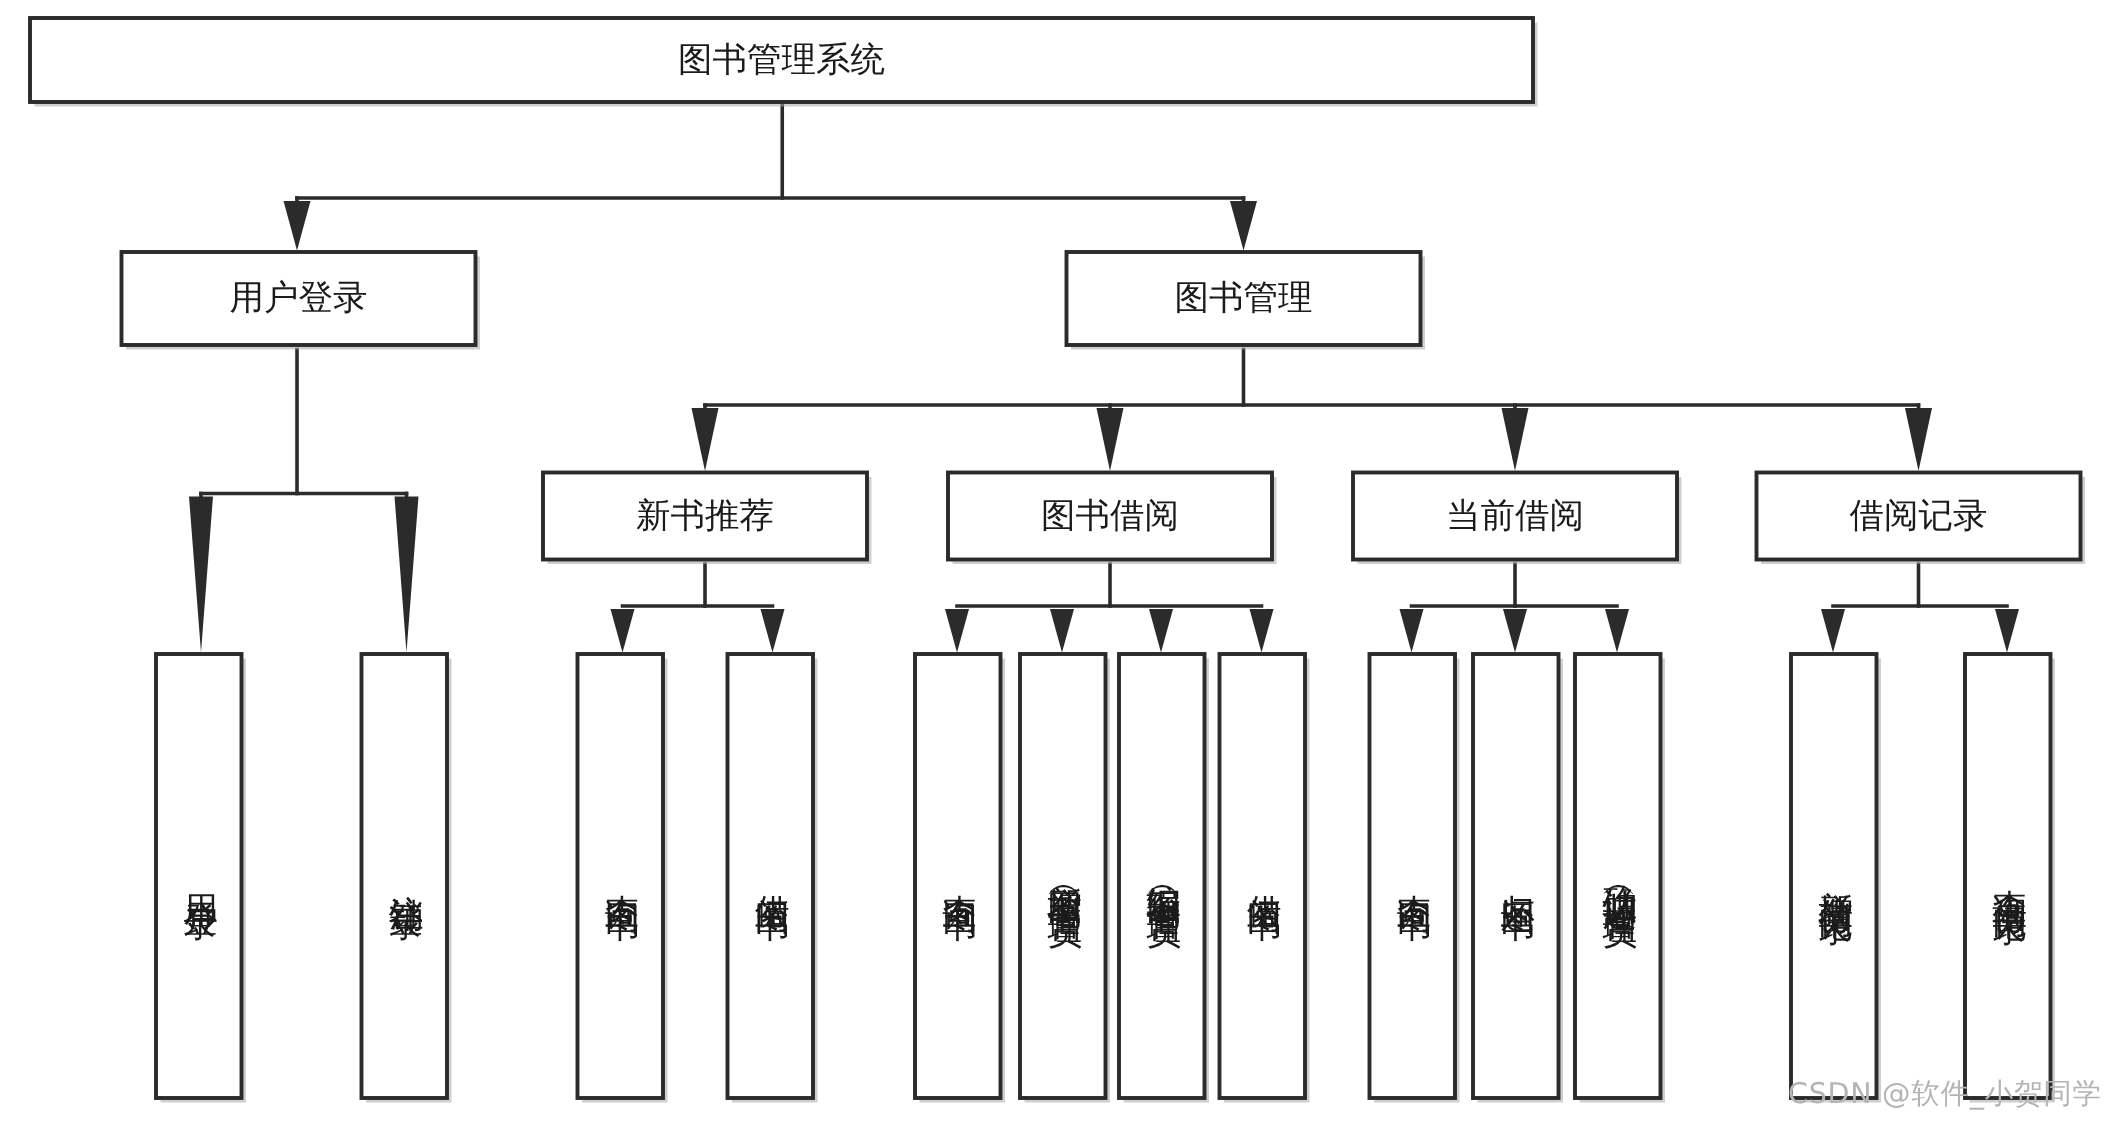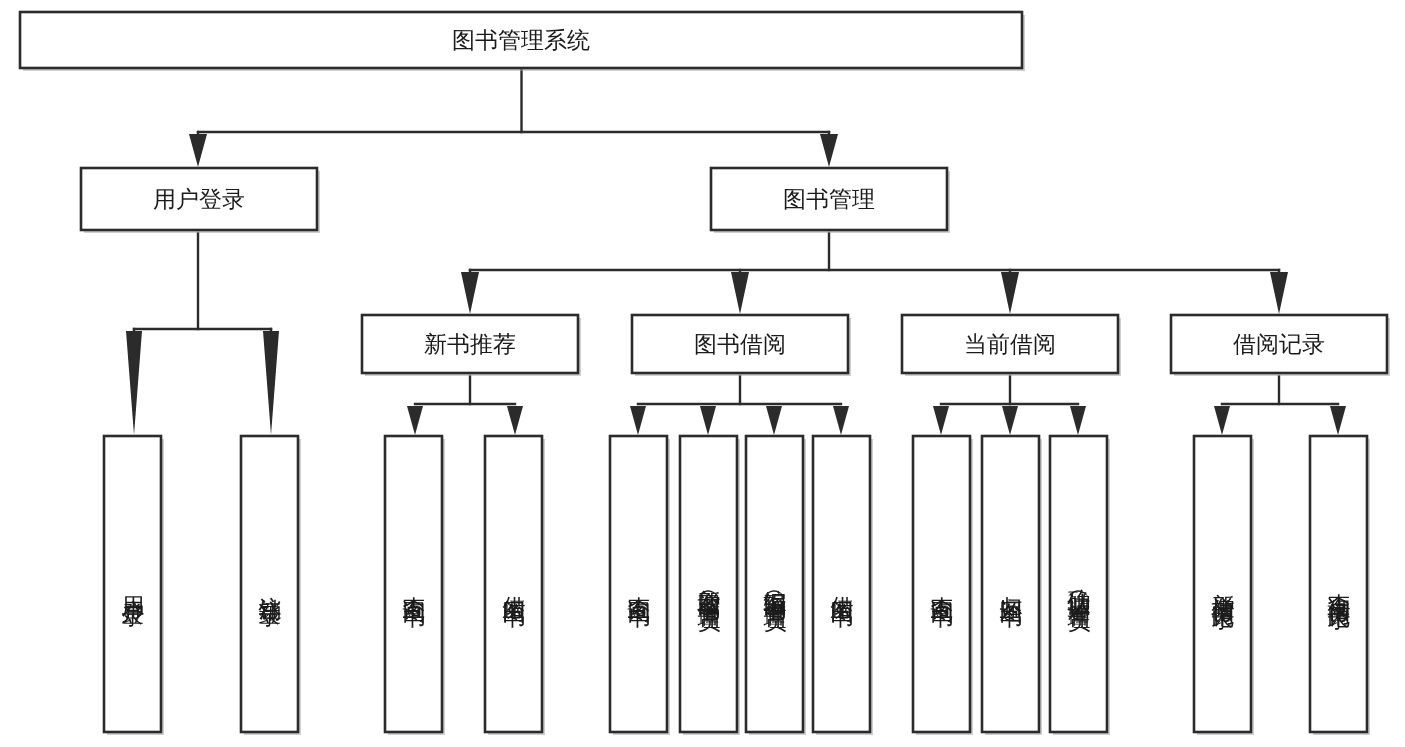--- a/index.html
+++ b/index.html
@@ -250,14 +250,15 @@
   <div class="leaf-label-wrap" style="left:746px; top:436px; width:57px; height:296px;">编辑图书（管理员）</div>
   <div class="leaf-label-wrap" style="left:813px; top:436px; width:57px; height:296px;">借阅图书</div>
 
   <div class="leaf-label-wrap" style="left:913px; top:436px; width:57px; height:296px;">查询图书</div>
   <div class="leaf-label-wrap" style="left:982px; top:436px; width:57px; height:296px;">归还图书</div>
   <div class="leaf-label-wrap" style="left:1050px; top:436px; width:57px; height:296px;">确认归还（管理员）</div>
 
   <div class="leaf-label-wrap" style="left:1194px; top:436px; width:57px; height:296px;">新增借阅记录</div>
   <div class="leaf-label-wrap" style="left:1310px; top:436px; width:57px; height:296px;">查询借阅记录</div>
 
+  <div class="watermark" style="left:1192px; top:716px;">CSDN @软件_小贺同学</div>
 
 </div>
 
 </body></html>

